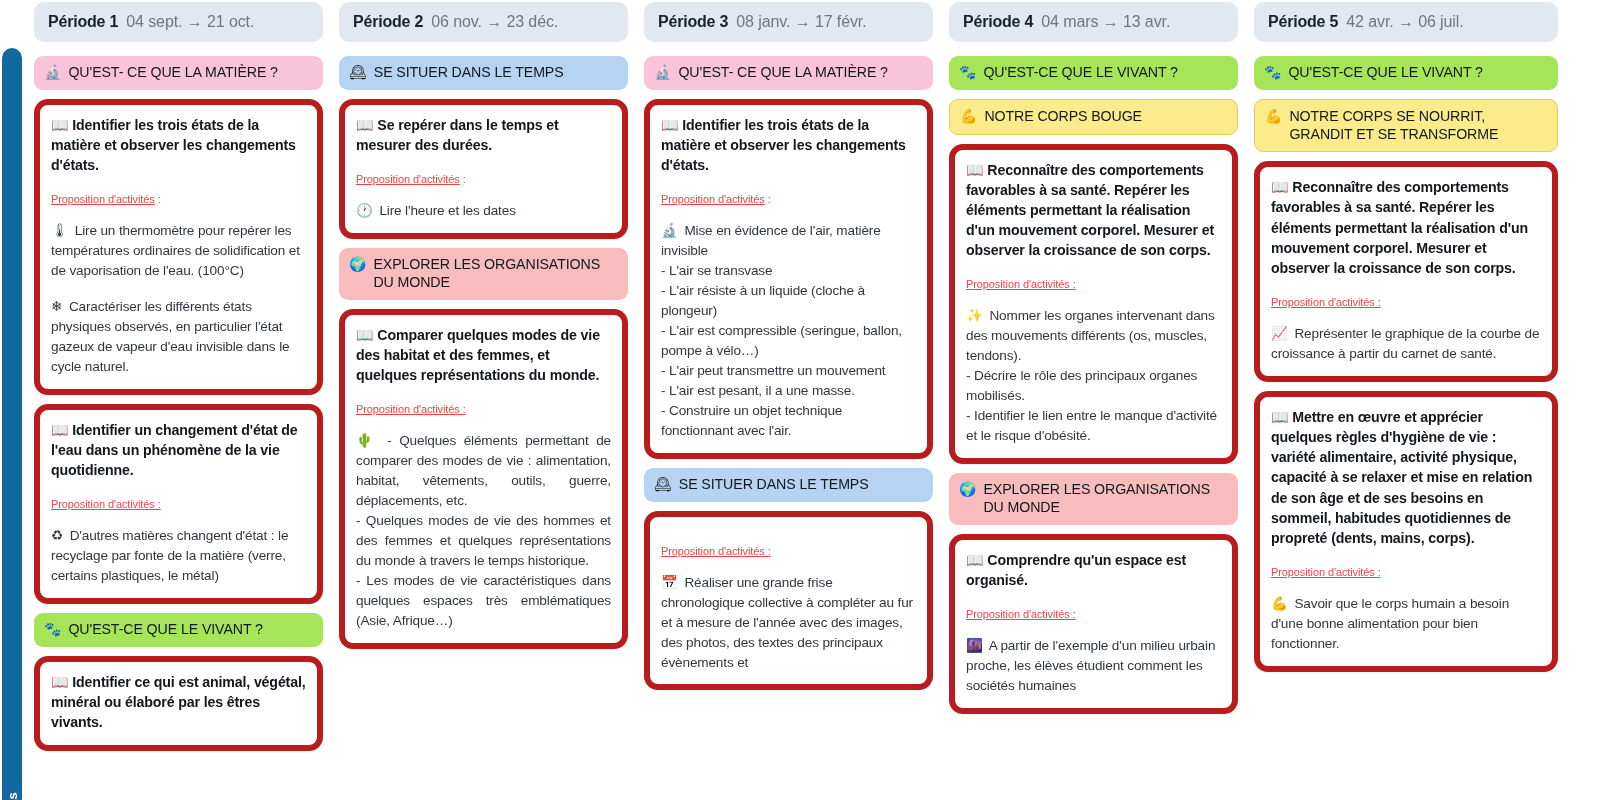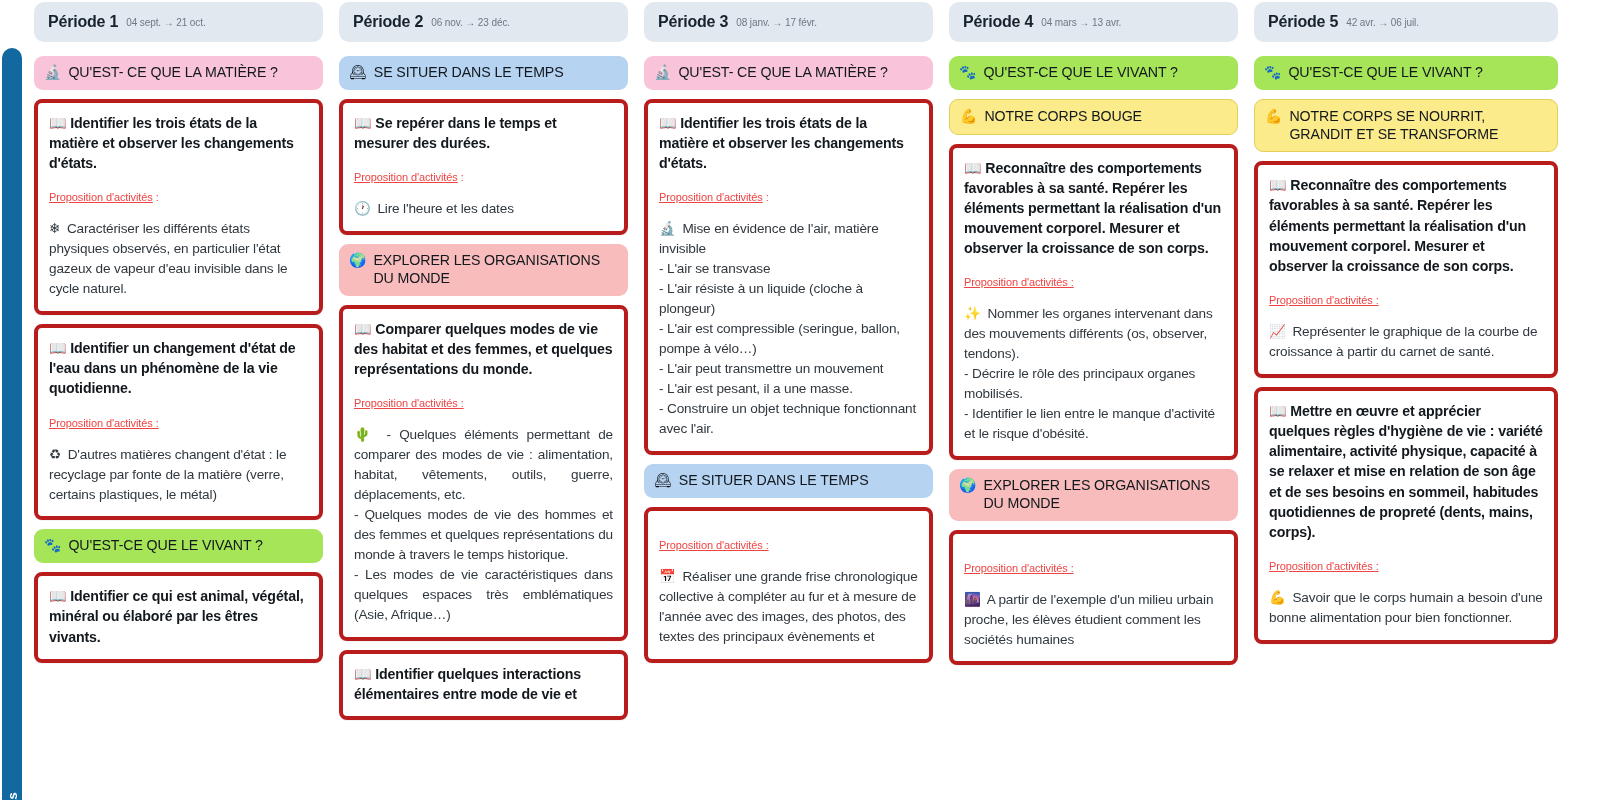--- a/index.html
+++ b/index.html
@@ -67,21 +67,21 @@
     gap: 8px;
     flex: none;
   }
   .period-name {
     font-size: 16px;
     font-weight: bold;
     color: #16222e;
     letter-spacing: -.2px;
   }
   .period-dates {
-    font-size: 10px;
+    font-size: 16px;
     color: #6d7883;
     letter-spacing: -.1px;
     white-space: nowrap;
   }
 
   .col-body {
     margin-top: 14px;
     display: flex;
     flex-direction: column;
     gap: 9px;
@@ -106,22 +106,22 @@
   .banner .bico { font-size: 14px; line-height: 1.25; flex: none; }
   .banner.matiere { background: #f9c3da; }
   .banner.temps   { background: #b6d3f2; }
   .banner.vivant  { background: #a6e557; }
   .banner.monde   { background: #f8bcbc; }
   .banner.corps   { background: #fbeb8a; border: 1px solid #e5cf5a; }
 
   
   .card {
     background: #ffffff;
-    border: 4px solid #b91c1c;
-    border-radius: 8px;
+    border: 6px solid #b91c1c;
+    border-radius: 14px;
     padding: 10px 11px 12px 11px;
     box-shadow: 0 1px 1px rgba(20,30,45,.05);
     flex: none;
   }
   .card .goal {
     font-size: 14.2px;
     font-weight: bold;
     color: #12181d;
     line-height: 1.42;
     letter-spacing: -.15px;
@@ -162,20 +162,21 @@
           <span class="period-dates">04 sept. → 21 oct.</span>
         </div>
         <div class="col-body">
           <div class="banner matiere">
             <span class="bico">🔬</span>
             <span class="btxt">QU'EST- CE QUE LA MATIÈRE ?</span>
           </div>
           <div class="card">
             <p class="goal"><span class="gico">📖</span> <span>Identifier les trois états de la matière et observer les changements d'états.</span></p>
             <p class="propo"><u>Proposition d'activités</u><span> :</span></p>
+            <p class="act"><span class="aico">🌡</span><span> Lire un thermomètre pour repérer les températures ordinaires de solidification et de vaporisation de l'eau. (100°C)</span></p>
             <p class="act"><span class="aico">❄</span><span> Caractériser les différents états physiques observés, en particulier l'état gazeux de vapeur d'eau invisible  dans le cycle naturel.</span></p>
           </div>
           <div class="card">
             <p class="goal"><span class="gico">📖</span> <span>Identifier un changement d'état de l'eau dans un phénomène de la vie quotidienne.</span></p>
             <p class="propo"><u>Proposition d'activités :</u></p>
             <p class="act"><span class="aico">♻</span><span> D'autres matières changent d'état : le recyclage par fonte de la matière (verre, certains plastiques, le métal)</span></p>
           </div>
           <div class="banner vivant">
             <span class="bico">🐾</span>
             <span class="btxt">QU'EST-CE QUE LE VIVANT ?</span>
@@ -203,23 +204,20 @@
           <div class="banner monde">
             <span class="bico">🌍</span>
             <span class="btxt">EXPLORER LES ORGANISATIONS DU MONDE</span>
           </div>
           <div class="card">
             <p class="goal"><span class="gico">📖</span> <span>Comparer quelques modes de vie des habitat et des femmes, et quelques représentations du monde.</span></p>
             <p class="propo"><u>Proposition d'activités :</u></p>
             <p class="act justify"><span class="aico">🌵</span><span> - Quelques éléments permettant de comparer des modes de vie : alimentation, habitat, vêtements, outils, guerre, déplacements, etc.
 - Quelques modes de vie des hommes et des femmes et quelques représentations du monde à travers le temps historique.
 - Les modes de vie caractéristiques dans quelques espaces très emblématiques (Asie, Afrique…)</span></p>
-          </div>
-          <div class="card">
-            <p class="goal"><span class="gico">📖</span> <span>Identifier quelques interactions élémentaires entre mode de vie et</span></p>
           </div>
         </div>
       </div>
       <div class="col">
         <div class="period-head">
           <span class="period-name">Période 3</span>
           <span class="period-dates">08 janv. → 17 févr.</span>
         </div>
         <div class="col-body">
           <div class="banner matiere">
@@ -257,29 +255,30 @@
             <span class="bico">🐾</span>
             <span class="btxt">QU'EST-CE QUE LE VIVANT ?</span>
           </div>
           <div class="banner corps">
             <span class="bico">💪</span>
             <span class="btxt">NOTRE CORPS BOUGE</span>
           </div>
           <div class="card">
             <p class="goal"><span class="gico">📖</span> <span>Reconnaître des comportements favorables à sa santé. Repérer les éléments permettant la réalisation d'un mouvement corporel. Mesurer et observer la croissance de son corps.</span></p>
             <p class="propo"><u>Proposition d'activités :</u></p>
-            <p class="act"><span class="aico">✨</span><span> Nommer les organes intervenant dans des mouvements différents (os, observer, tendons).
+            <p class="act"><span class="aico">✨</span><span> Nommer les organes intervenant dans des mouvements différents (os, muscles, tendons).
 - Décrire le rôle des principaux organes mobilisés.
 - Identifier le lien entre le manque d'activité et le risque d'obésité.</span></p>
           </div>
           <div class="banner monde">
             <span class="bico">🌍</span>
             <span class="btxt">EXPLORER LES ORGANISATIONS DU MONDE</span>
           </div>
           <div class="card">
+            <p class="goal"><span class="gico">📖</span> <span>Comprendre qu'un espace est organisé.</span></p>
             <p class="propo"><u>Proposition d'activités :</u></p>
             <p class="act"><span class="aico">🌆</span><span> A partir de l'exemple d'un milieu urbain proche, les élèves étudient comment les sociétés humaines</span></p>
           </div>
         </div>
       </div>
       <div class="col">
         <div class="period-head">
           <span class="period-name">Période 5</span>
           <span class="period-dates">42 avr. → 06 juil.</span>
         </div>

